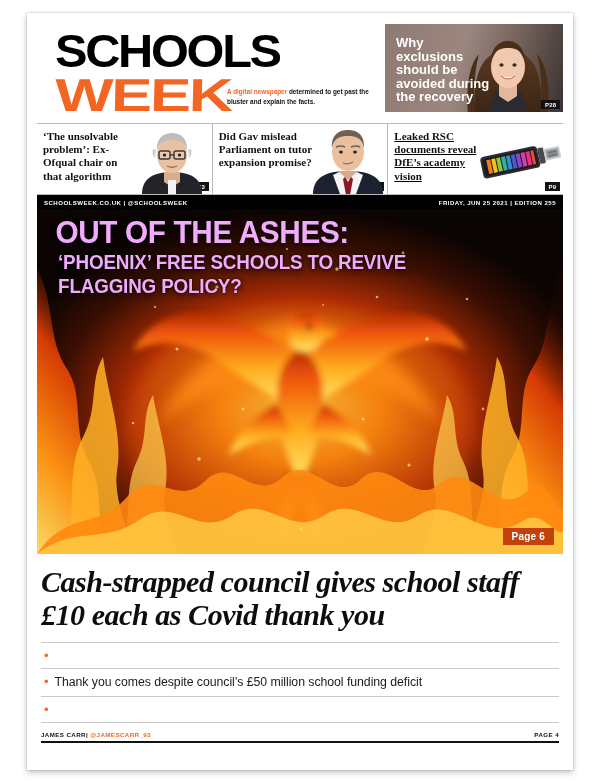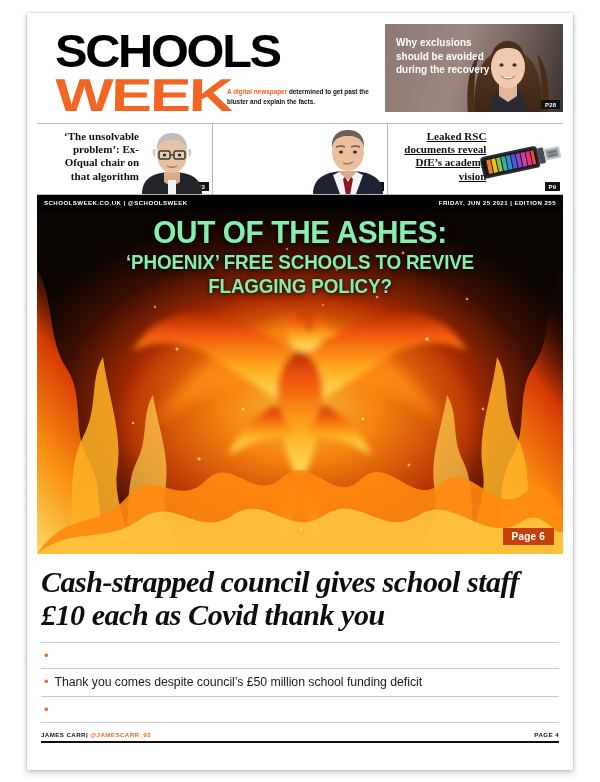--- a/index.html
+++ b/index.html
@@ -44,36 +44,35 @@
     position:absolute; right:10px; top:11px;
     width:178px; height:88px;
     background:linear-gradient(105deg,#8e7a72 0%,#9b8780 42%,#6f5d57 72%,#3a3330 100%);
     overflow:hidden;
   }
   .promo-face {
     position:absolute; right:12px; bottom:-4px; width:86px; height:92px;
   }
   .promo-text {
     position:absolute; left:11px; top:12px; width:98px;
-    color:#fff; font-weight:bold; font-size:10px; line-height:13.6px;
+    color:#fff; font-weight:bold; font-size:13px; line-height:13.6px;
   }
   .corner-badge {
     position:absolute; right:3px; bottom:3px;
     background:#111; color:#fff;
     font-size:6px; font-weight:bold;
     padding:1.5px 3.5px; letter-spacing:.3px;
   }
 
   
   .teasers {
     display:flex; height:72px;
     border-top:1.1px solid #b9b9b9;
     border-bottom:1.1px solid #b9b9b9;
     margin:0 10px;
-    text-align:right;
   }
   .teaser {
     position:relative; flex:1; overflow:hidden;
     border-right:1.1px solid #b9b9b9;
     padding:6px 0 0 6px;
   }
   .teaser:last-child { border-right:none;text-decoration:underline; }
   .teaser-title {
     position:relative; z-index:3; width:96px;
     font-family:"Liberation Serif", serif;
@@ -92,21 +91,21 @@
   }
 
   
   .hero {
     position:relative; margin:0 10px;
     height:345px; overflow:hidden;
     background:#0a0604;
   }
   .hero-head {
     position:absolute; z-index:6; top:6px; left:0; right:0;
-    text-align:center; color:#86efac;
+    color:#f0abfc;
     text-shadow:0 2px 7px rgba(0,0,0,.85), 0 0 2px rgba(0,0,0,.9);
   }
   .hero-l1 {
     font-family:"Liberation Sans Narrow","Liberation Sans",sans-serif;
     font-weight:bold; font-size:32px; line-height:34px;
     letter-spacing:-.4px; transform:scaleX(.93);
   }
   .hero-l2 {
     font-family:"Liberation Sans Narrow","Liberation Sans",sans-serif;
     font-weight:bold; font-size:20.5px; line-height:22px;
@@ -204,20 +203,21 @@
         </g>
         <ellipse cx="28.5" cy="27" rx="1.7" ry="1.5" fill="#2e2218"></ellipse>
         <ellipse cx="43.5" cy="27" rx="1.7" ry="1.5" fill="#2e2218"></ellipse>
         <path d="M31 38 q5 2.5 10 0" stroke="#9a6a52" stroke-width="1.3" fill="none"></path>
         <rect x="32" y="52" width="8" height="14" fill="#f2f2f2"></rect>
       </svg>
       <div class="corner-badge">P29-23</div>
     </div>
 
     <div class="teaser teaser-2">
+      <div class="teaser-title">Did Gav mislead Parliament on tutor expansion promise?</div>
       <svg class="teaser-img" style="right:0px; bottom:0; width:78px; height:70px;" viewBox="0 0 78 70">
         <path d="M4 70 C4 54 16 47 39 47 C62 47 74 54 74 70 Z" fill="#1d2231"></path>
         <path d="M30 47 h18 v10 l-9 6 l-9 -6 Z" fill="#d8a98a"></path>
         <path d="M30 48 l9 8 l9 -8 l6 3 l-7 19 h-16 l-7 -19 Z" fill="#f4f4f4"></path>
         <path d="M36 53 l3 5 l3 -5 l2 2 l-3 16 h-4 l-3 -16 Z" fill="#8e1723"></path>
         <ellipse cx="39" cy="28" rx="16" ry="19" fill="#e9bf9d"></ellipse>
         <path d="M23 24 C22 10 31 6 39 6 C47 6 56 10 55 24 C53 14 47 12 39 12 C31 12 25 14 23 24 Z" fill="#6e6054"></path>
         <ellipse cx="32" cy="28" rx="1.9" ry="1.5" fill="#2b2018"></ellipse>
         <ellipse cx="46" cy="28" rx="1.9" ry="1.5" fill="#2b2018"></ellipse>
         <path d="M27 23 q5 -2 9 0" stroke="#6e6054" stroke-width="1.4" fill="none"></path>

